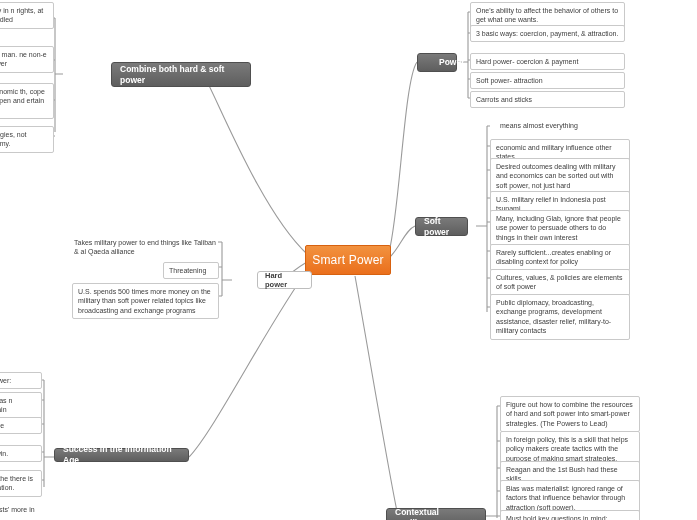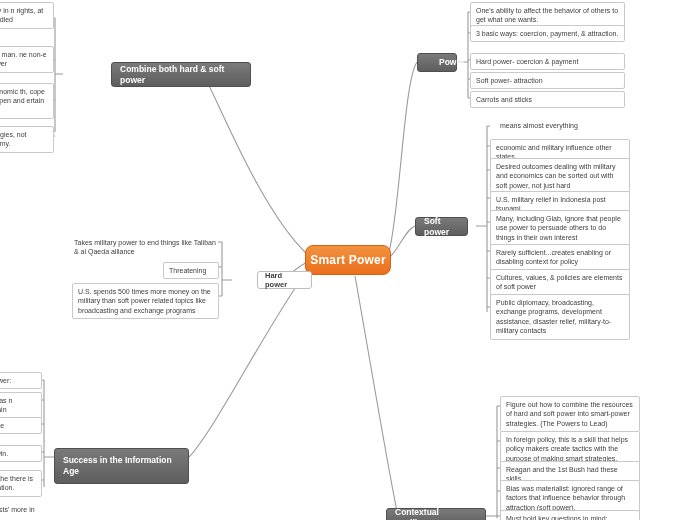--- a/index.html
+++ b/index.html
@@ -27,22 +27,22 @@
     height: 520px;
     pointer-events: none;
   }
   .center {
     position: absolute;
     background: #ef7a2a;
     background: linear-gradient(#f2923f, #ea6f1c);
     border: 1px solid #d7610f;
     color: #ffffff;
     font-size: 12px;
-    font-weight: bold;
-    border-radius: 8px;
+    font-weight: normal;
+    border-radius: 2px;
     display: flex;
     align-items: center;
     justify-content: center;
     letter-spacing: .2px;
     box-sizing: border-box;
   }
   .branch {
     position: absolute;
     background: #6a6a6a;
     background: linear-gradient(#7a7a7a, #5e5e5e);
@@ -208,21 +208,21 @@
   <div class="note" style="left:-18px; top:46px; width:72px;">
     <span>and man. ne non-e power</span>
   </div>
   <div class="note" style="left:-18px; top:83px; width:72px;">
     <span>economic th, cope in open and ertain with</span>
   </div>
   <div class="note" style="left:-18px; top:126px; width:72px;">
     <span>rategies, not onomy.</span>
   </div>
 
-  <div class="branch" style="left:54px; top:448px; width:135px; height:36px;">
+  <div class="branch" style="left:54px; top:448px; width:135px; height:14px;">
     <span>Success in the Information Age</span>
   </div>
 
   <div class="note" style="left:-22px; top:372px; width:64px;">
     <span>rt power:</span>
   </div>
   <div class="note" style="left:-22px; top:392px; width:64px;">
     <span>e ideas n Curtain</span>
   </div>
   <div class="note" style="left:-22px; top:417px; width:64px;">

